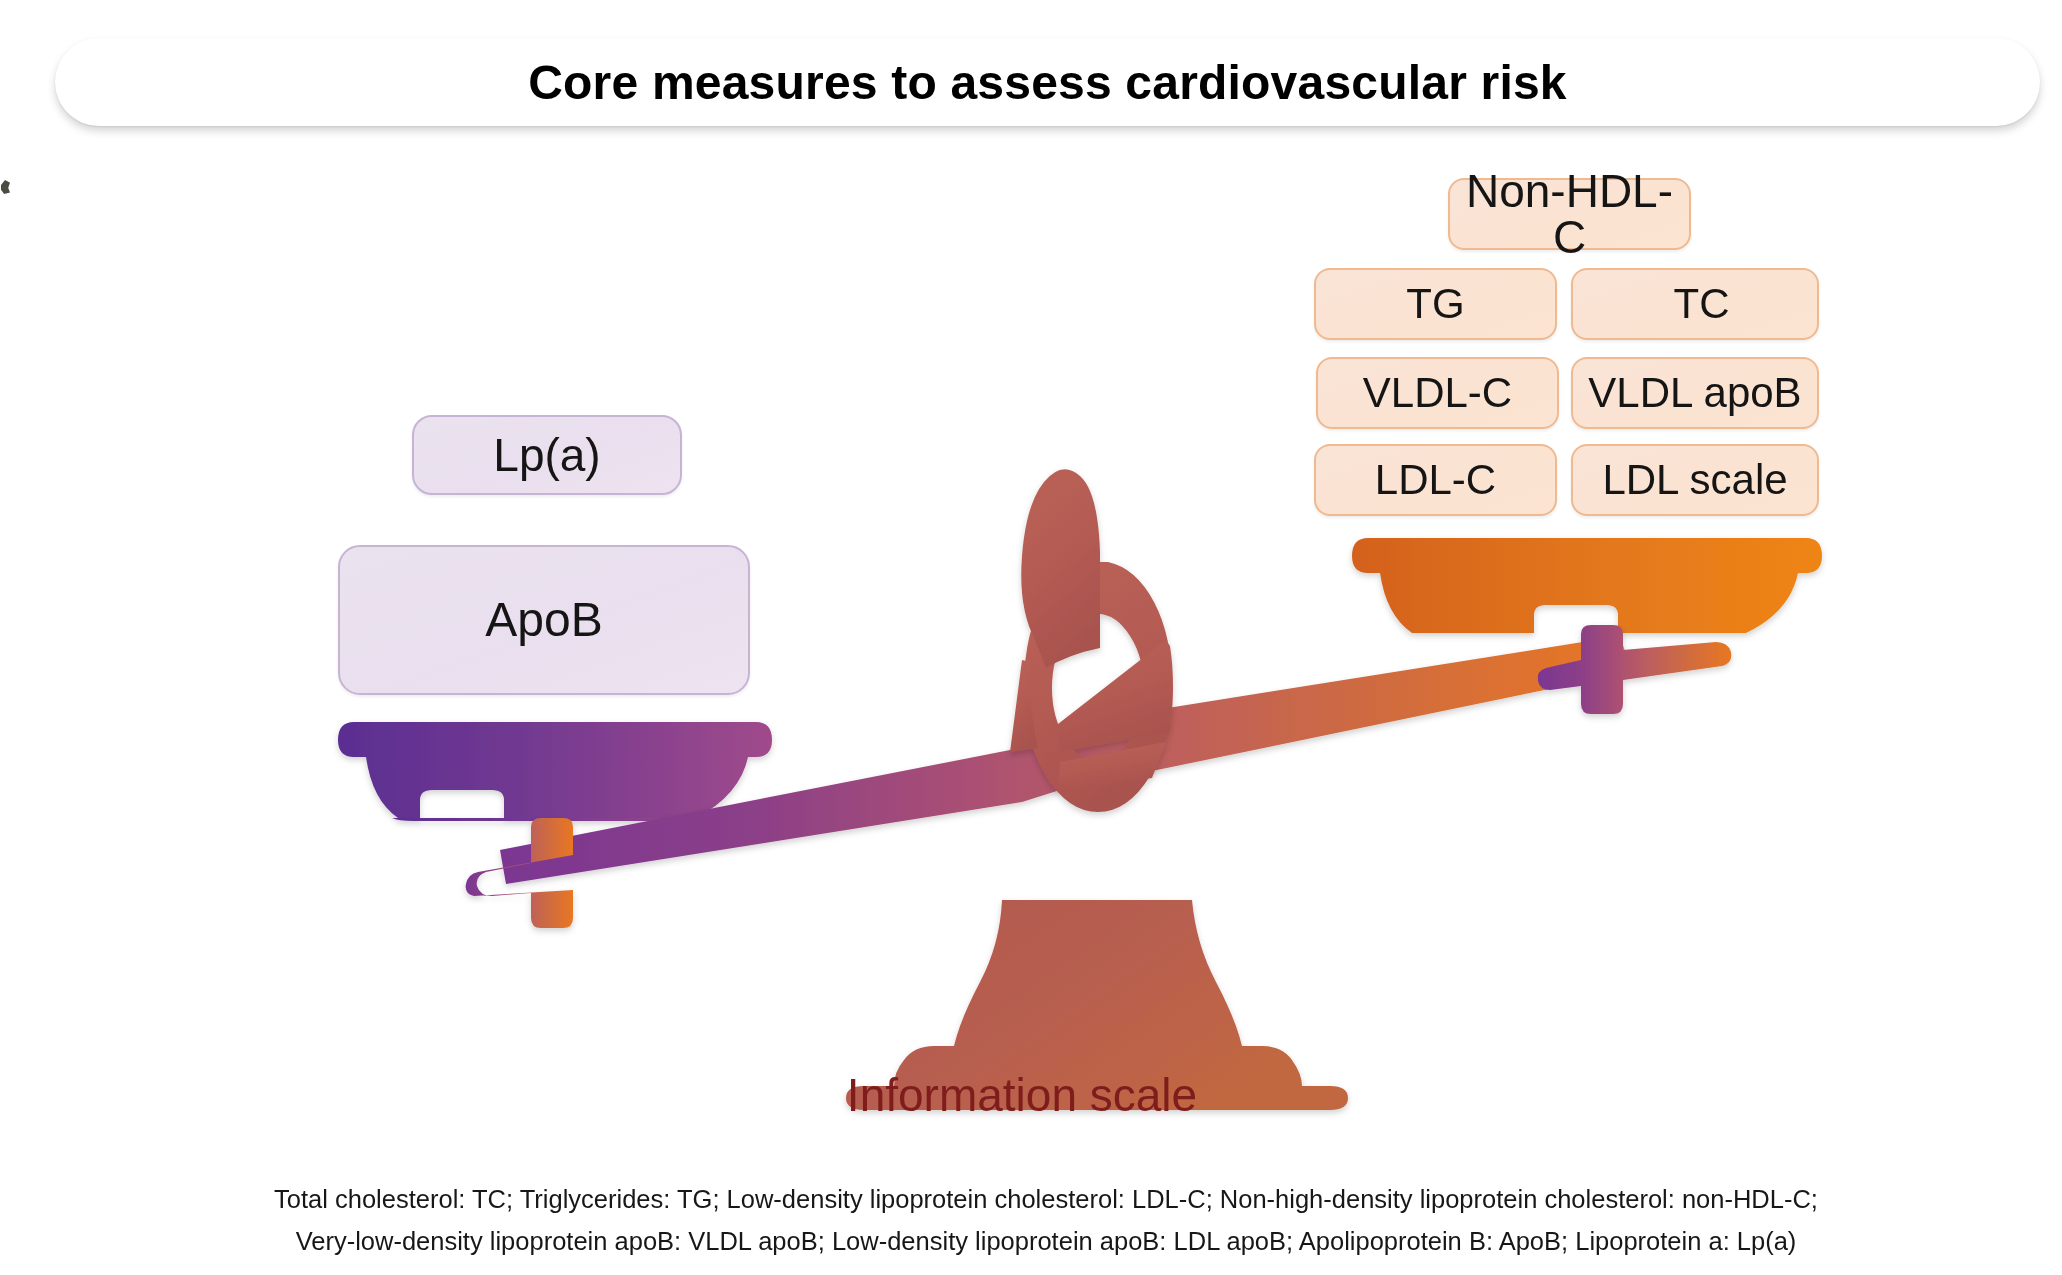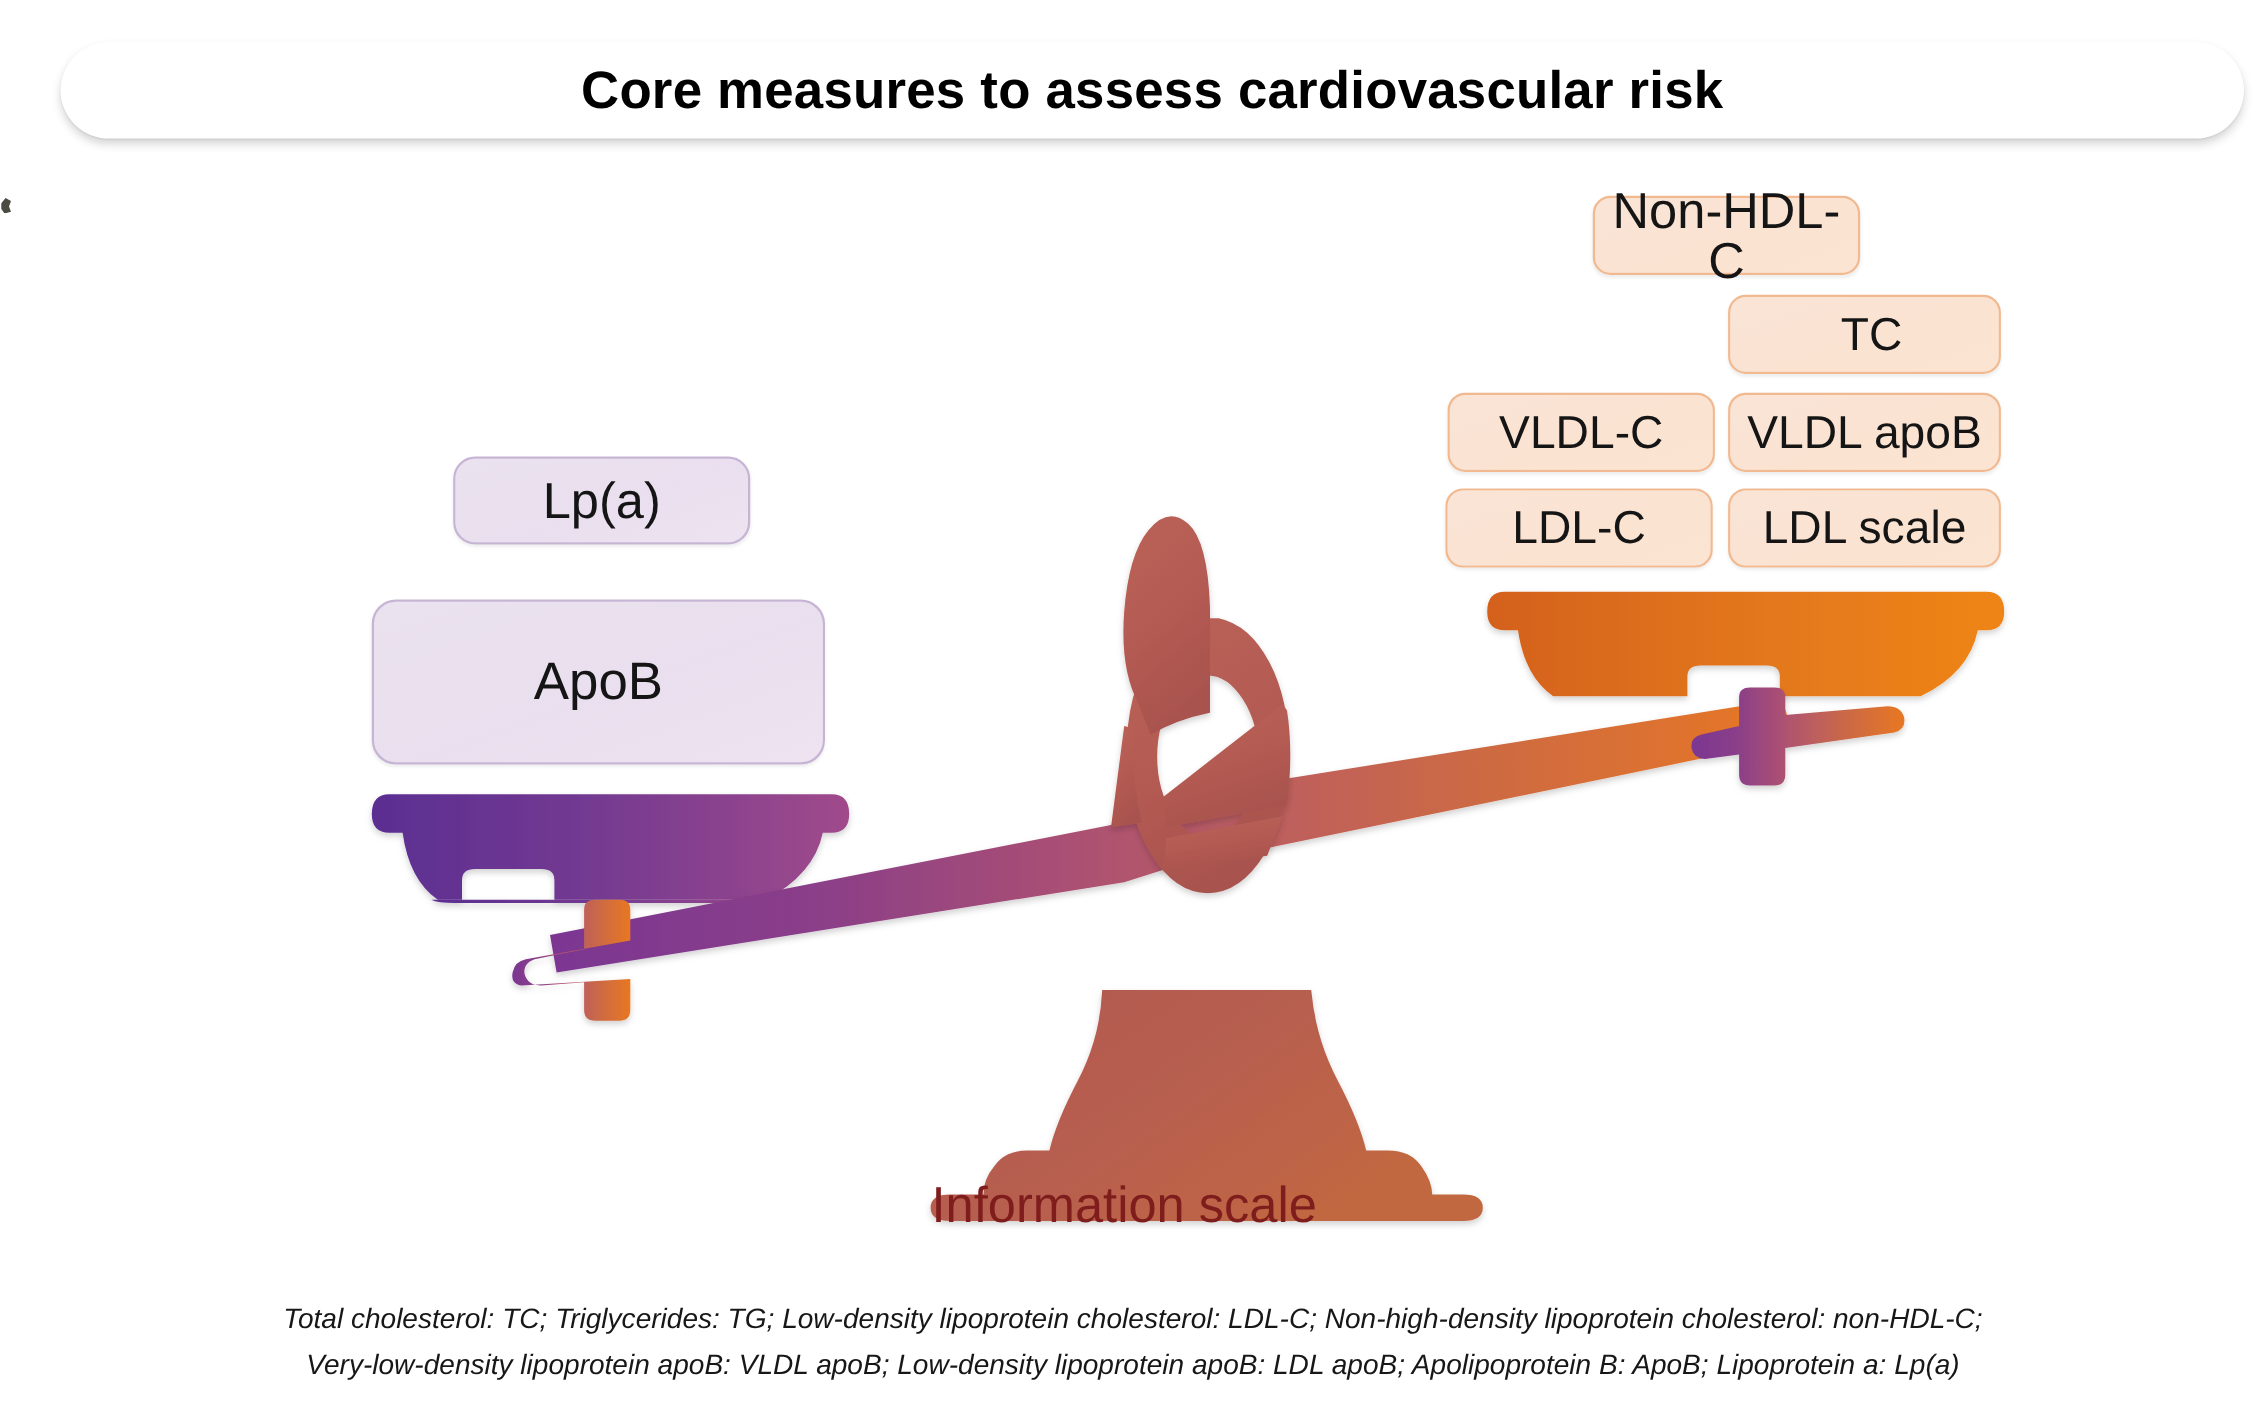--- a/index.html
+++ b/index.html
@@ -111,29 +111,28 @@
     text-align: center;
     font-size: 46px;
     color: #7f1d1d;
     font-family: "Liberation Sans", sans-serif;
   }
   #scale-caption span { position: relative; left: -9px; }
 
   
   #footnote {
     position: absolute;
-    left: 120px;
+    left: 136px;
     top: 1178px;
     width: 1820px;
     text-align: center;
     font-size: 25.5px;
     line-height: 42px;
     color: #171717;
     font-family: "Liberation Sans", sans-serif;
-    font-style: italic;
   }
 </style>
 </head>
 <body>
 
 <div id="page">
 
   <div id="title-banner">
     <div id="title-text">Core measures to assess cardiovascular risk</div>
   </div>
@@ -361,20 +360,21 @@
         Z"></path>
     </g>
   </svg>
 
   <div class="chip left-side" id="chip-lpa">Lp(a)</div>
 
   <div class="chip left-side" id="chip-apob">ApoB</div>
 
   <div class="chip right-side" id="chip-nonhdlc">Non-HDL-C</div>
 
+  <div class="chip right-side" id="chip-tg">TG</div>
 
   <div class="chip right-side" id="chip-tc">TC</div>
 
   <div class="chip right-side" id="chip-vldlc">VLDL-C</div>
 
   <div class="chip right-side" id="chip-vldlapob">VLDL apoB</div>
 
   <div class="chip right-side" id="chip-ldlc">LDL-C</div>
 
   <div class="chip right-side" id="chip-ldlapob">LDL scale</div>

